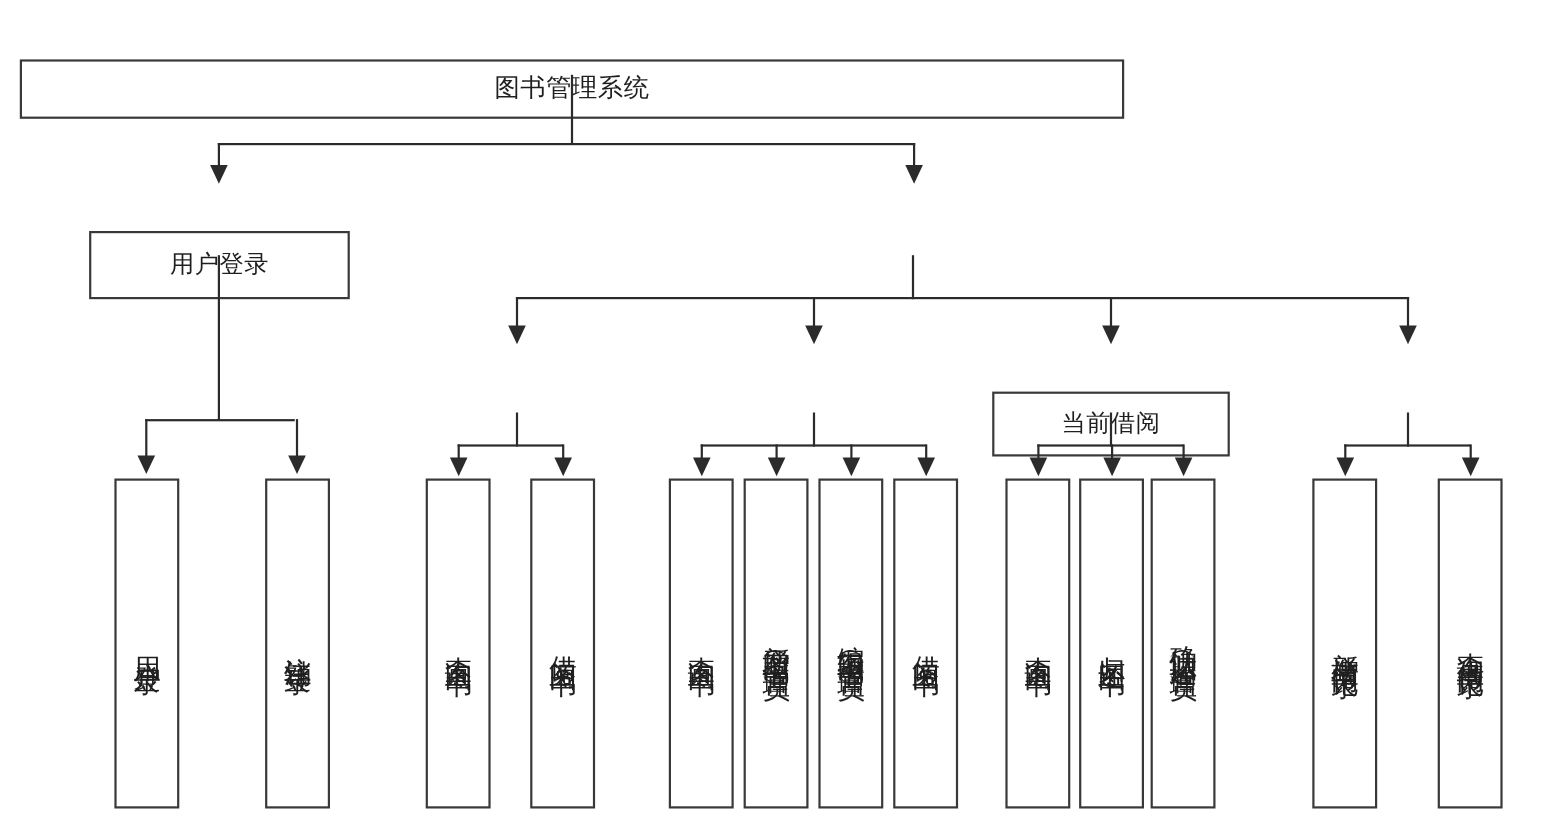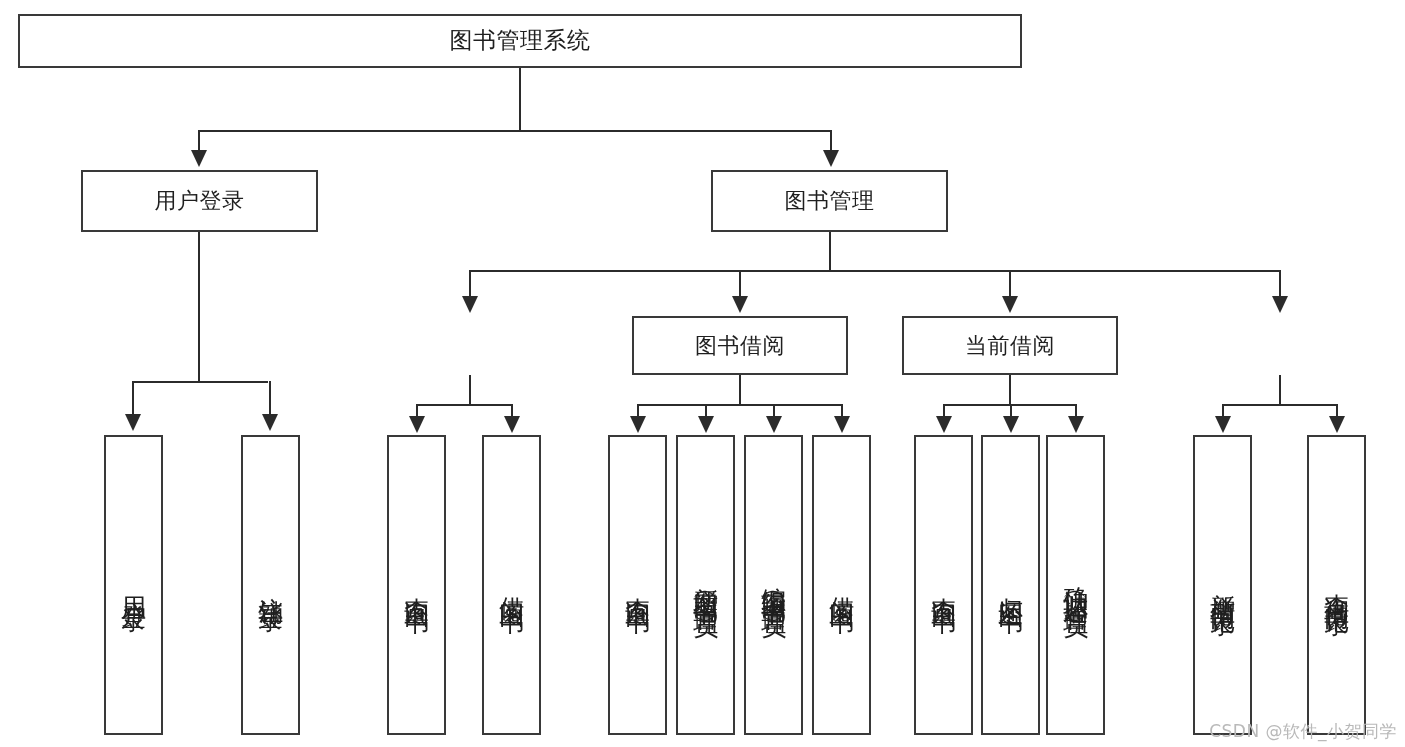--- a/index.html
+++ b/index.html
@@ -27,20 +27,21 @@
     border: 2px solid #393939;
     display: flex;
     align-items: center;
     justify-content: center;
     color: #1f1f1f;
     line-height: 1.18;
   }
   .node.horiz {
     font-size: 22px;
     letter-spacing: 0.5px;
+    margin-top: 40px;
   }
   .node.root {
     font-size: 23px;
   }
   
   .node.vert {
     writing-mode: vertical-rl;
     text-orientation: upright;
     font-size: 25px;
     letter-spacing: 4px;
@@ -100,45 +101,39 @@
 
   <div class="ln v" style="left:198px; top:130px; width:2px; height:22px;"></div>
   <div class="arrow" style="left:191px; top:150px;"></div>
   <div class="ln v" style="left:830px; top:130px; width:2px; height:22px;"></div>
   <div class="arrow" style="left:823px; top:150px;"></div>
 
   <div class="node horiz" style="left:81px; top:170px; width:237px; height:62px;">
     <span>用户登录</span>
   </div>
 
-  <div class="node horiz" style="left:711px; top:170px; width:237px; height:62px;">
-    <span>图书管理</span>
-  </div>
 
   <div class="ln v" style="left:198px; top:232px; width:2px; height:150px;"></div>
   <div class="ln h" style="left:132px; top:381px; width:136px; height:2px;"></div>
   <div class="ln v" style="left:132px; top:381px; width:2px; height:35px;"></div>
   <div class="arrow" style="left:125px; top:414px;"></div>
   <div class="ln v" style="left:269px; top:381px; width:2px; height:35px;"></div>
   <div class="arrow" style="left:262px; top:414px;"></div>
 
   <div class="ln v" style="left:829px; top:232px; width:2px; height:40px;"></div>
   <div class="ln h" style="left:469px; top:270px; width:812px; height:2px;"></div>
   <div class="ln v" style="left:469px; top:270px; width:2px; height:28px;"></div>
   <div class="arrow" style="left:462px; top:296px;"></div>
   <div class="ln v" style="left:739px; top:270px; width:2px; height:28px;"></div>
   <div class="arrow" style="left:732px; top:296px;"></div>
   <div class="ln v" style="left:1009px; top:270px; width:2px; height:28px;"></div>
   <div class="arrow" style="left:1002px; top:296px;"></div>
   <div class="ln v" style="left:1279px; top:270px; width:2px; height:28px;"></div>
   <div class="arrow" style="left:1272px; top:296px;"></div>
 
-  <div class="node horiz" style="left:632px; top:316px; width:216px; height:59px;">
-    <span>图书借阅</span>
-  </div>
   <div class="node horiz" style="left:902px; top:316px; width:216px; height:59px;">
     <span>当前借阅</span>
   </div>
 
   <div class="ln v" style="left:469px; top:375px; width:2px; height:31px;"></div>
   <div class="ln h" style="left:416px; top:404px; width:96px; height:2px;"></div>
   <div class="ln v" style="left:416px; top:404px; width:2px; height:14px;"></div>
   <div class="arrow" style="left:409px; top:416px;"></div>
   <div class="ln v" style="left:511px; top:404px; width:2px; height:14px;"></div>
   <div class="arrow" style="left:504px; top:416px;"></div>
@@ -207,15 +202,14 @@
     <span class="vtext">确认归还（管理员）</span>
   </div>
 
   <div class="node vert" style="left:1193px; top:435px; width:59px; height:300px;">
     <span class="vtext">新增借阅记录</span>
   </div>
   <div class="node vert" style="left:1307px; top:435px; width:59px; height:300px;">
     <span class="vtext">查询借阅记录</span>
   </div>
 
-  <div id="watermark">CSDN @软件_小贺同学</div>
 
 </div>
 
 </body></html>

